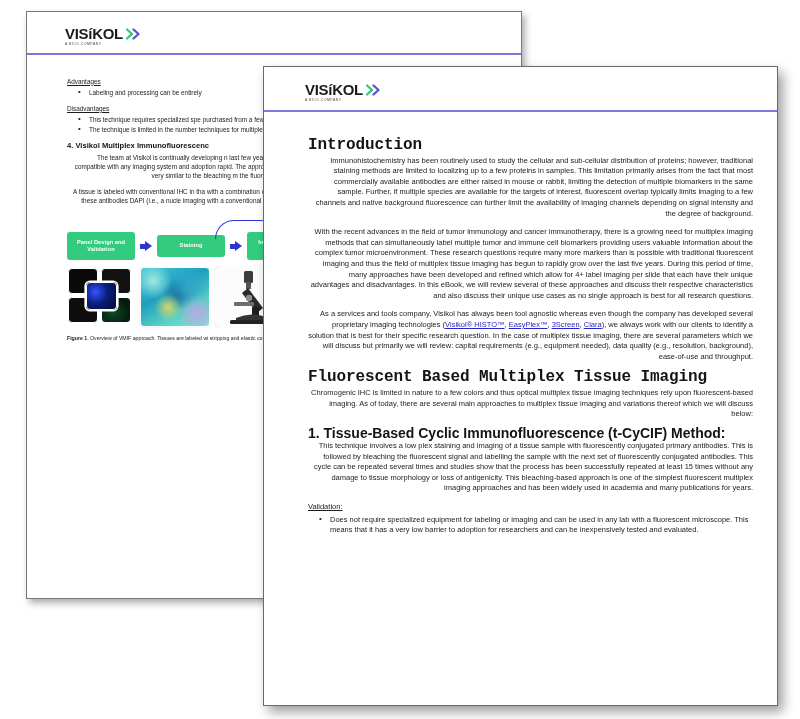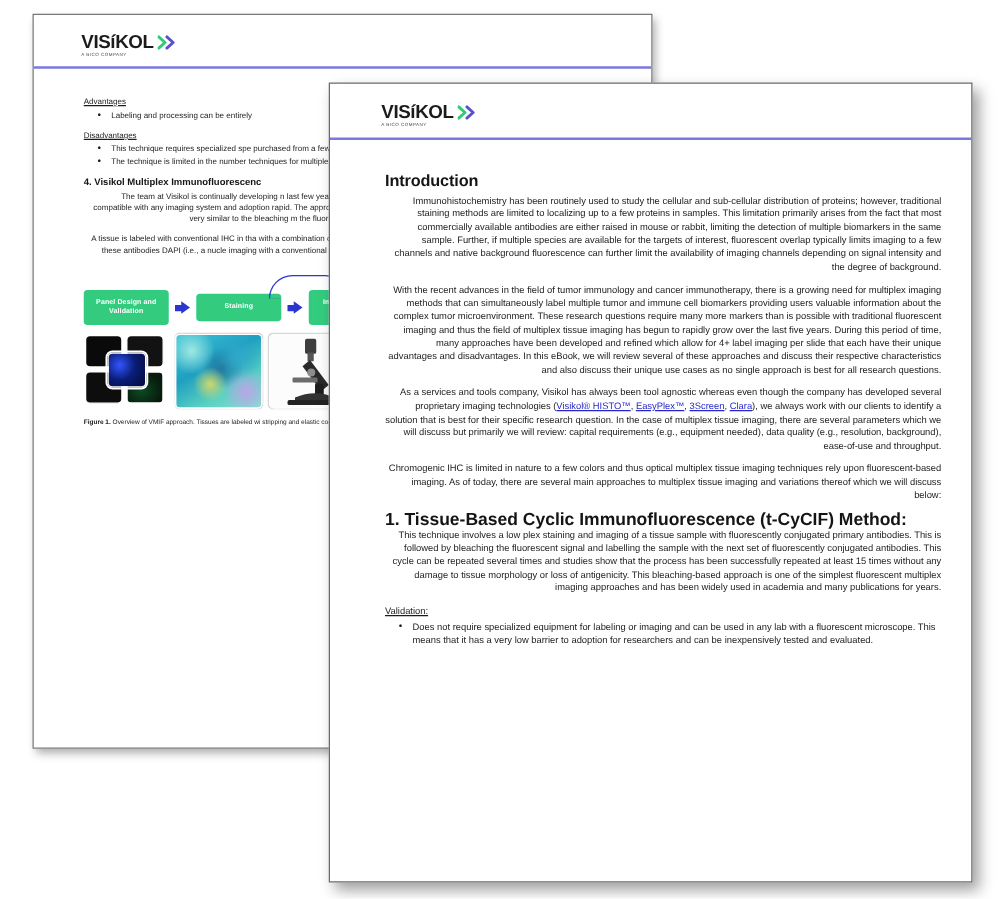--- a/index.html
+++ b/index.html
@@ -119,21 +119,21 @@
     text-align: right;
   }
   #page-back p.para { margin-bottom: 7px; }
 
   h2.sec-title {
     font-weight: 700;
     margin: 0 0 3px 0;
     color: #141414;
     letter-spacing: -0.1px;
   }
-  #page-front h2.sec-title { font-size: 13px; line-height: 14px; margin-bottom: 4px; }
+  #page-front h2.sec-title { font-size: 16px; line-height: 14px; margin-bottom: 4px; font-family: Liberation Mono, monospace; }
 
   h3.sub-title {
     font-weight: 700;
     margin: 0 0 2px 0;
     color: #141414;
   }
   #page-front h3.sub-title { font-size: 14px; line-height: 11px; }
   #page-back  h3.sub-title { font-size: 7.6px; line-height: 10px; }
 
   .label-underline {
@@ -411,20 +411,21 @@
     <div class="doc-body">
 
       <h2 class="sec-title">Introduction</h2>
 
       <p class="para">Immunohistochemistry has been routinely used to study the cellular and sub-cellular distribution of proteins; however, traditional staining methods are limited to localizing up to a few proteins in samples. This limitation primarily arises from the fact that most commercially available antibodies are either raised in mouse or rabbit, limiting the detection of multiple biomarkers in the same sample. Further, if multiple species are available for the targets of interest, fluorescent overlap typically limits imaging to a few channels and native background fluorescence can further limit the availability of imaging channels depending on signal intensity and the degree of background.</p>
 
       <p class="para">With the recent advances in the field of tumor immunology and cancer immunotherapy, there is a growing need for multiplex imaging methods that can simultaneously label multiple tumor and immune cell biomarkers providing users valuable information about the complex tumor microenvironment. These research questions require many more markers than is possible with traditional fluorescent imaging and thus the field of multiplex tissue imaging has begun to rapidly grow over the last five years. During this period of time, many approaches have been developed and refined which allow for 4+ label imaging per slide that each have their unique advantages and disadvantages. In this eBook, we will review several of these approaches and discuss their respective characteristics and also discuss their unique use cases as no single approach is best for all research questions.</p>
 
       <p class="para"><span>As a services and tools company, Visikol has always been tool agnostic whereas even though the company has developed several proprietary imaging technologies (</span><a class="doclink" href="#">Visikol® HISTO™</a><span>, </span><a class="doclink" href="#">EasyPlex™</a><span>, </span><a class="doclink" href="#">3Screen</a><span>, </span><a class="doclink" href="#">Clara</a><span>), we always work with our clients to identify a solution that is best for their specific research question. In the case of multiplex tissue imaging, there are several parameters which we will discuss but primarily we will review: capital requirements (e.g., equipment needed), data quality (e.g., resolution, background), ease-of-use and throughput.</span></p>
 
+      <h2 class="sec-title">Fluorescent Based Multiplex Tissue Imaging</h2>
       <p class="para">Chromogenic IHC is limited in nature to a few colors and thus optical multiplex tissue imaging techniques rely upon fluorescent-based imaging. As of today, there are several main approaches to multiplex tissue imaging and variations thereof which we will discuss below:</p>
 
       <h3 class="sub-title">1. Tissue-Based Cyclic Immunofluorescence (t-CyCIF) Method:</h3>
       <p class="para">This technique involves a low plex staining and imaging of a tissue sample with fluorescently conjugated primary antibodies. This is followed by bleaching the fluorescent signal and labelling the sample with the next set of fluorescently conjugated antibodies. This cycle can be repeated several times and studies show that the process has been successfully repeated at least 15 times without any damage to tissue morphology or loss of antigenicity. This bleaching-based approach is one of the simplest fluorescent multiplex imaging approaches and has been widely used in academia and many publications for years.</p>
 
       <div class="label-underline">Validation:</div>
       <ul class="bullets">
         <li>Does not require specialized equipment for labeling or imaging and can be used in any lab with a fluorescent microscope. This means that it has a very low barrier to adoption for researchers and can be inexpensively tested and evaluated.</li>
       </ul>
 

